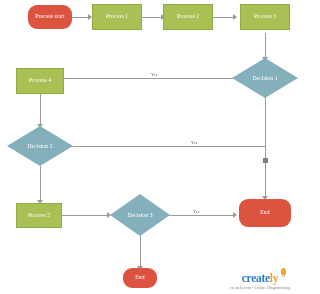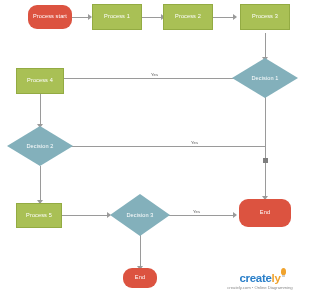--- a/index.html
+++ b/index.html
@@ -6,21 +6,21 @@
     margin: 0;
     padding: 0;
     background: #ffffff;
   }
   #canvas {
     position: relative;
     width: 300px;
     height: 294px;
     background: #ffffff;
     overflow: hidden;
-    font-family: Liberation Sans, sans-serif;
+    font-family: Liberation Serif, serif;
   }
   .node {
     position: absolute;
     box-sizing: border-box;
     display: flex;
     align-items: center;
     justify-content: center;
     color: #ffffff;
     text-align: center;
     line-height: 1.05;

